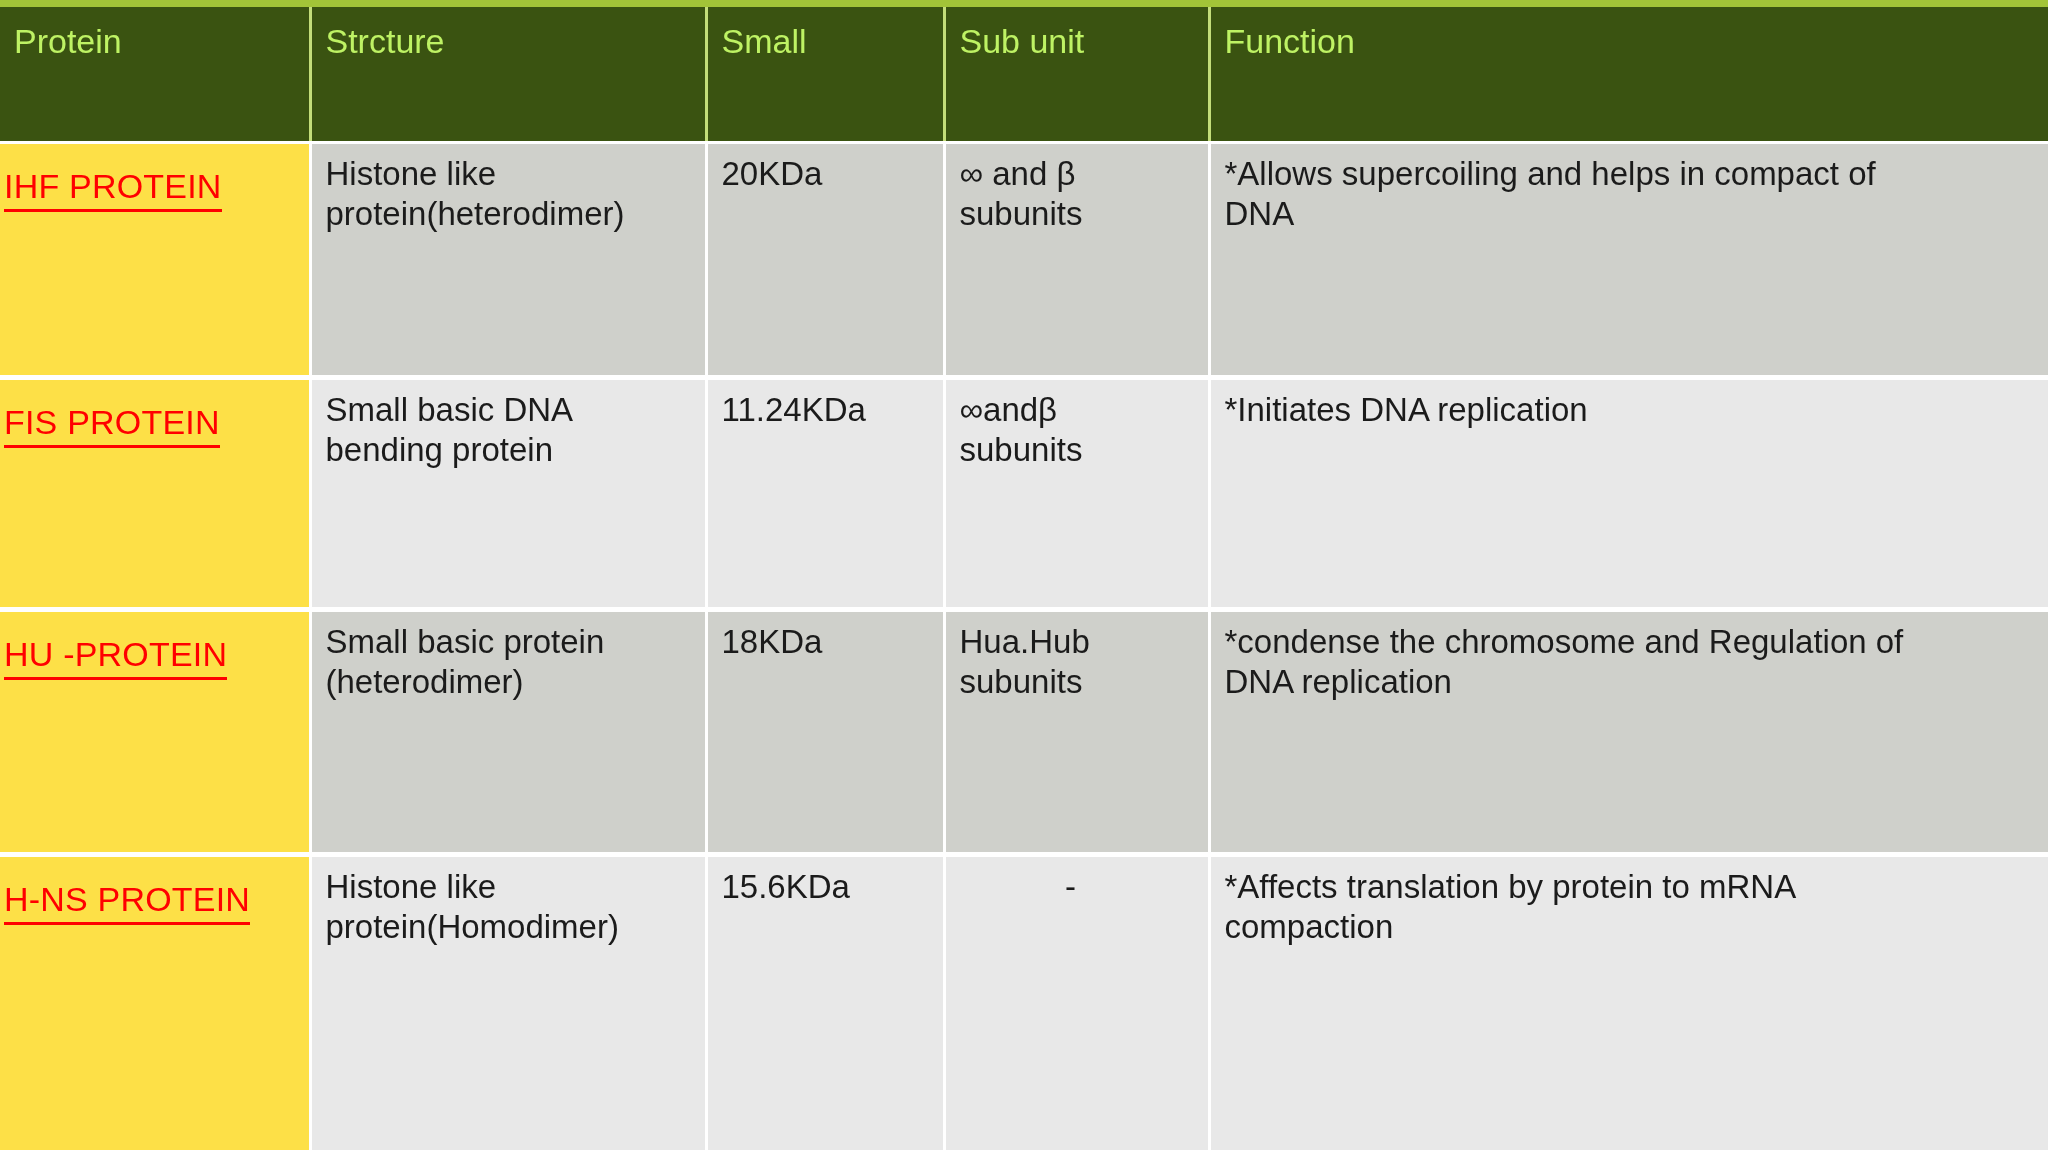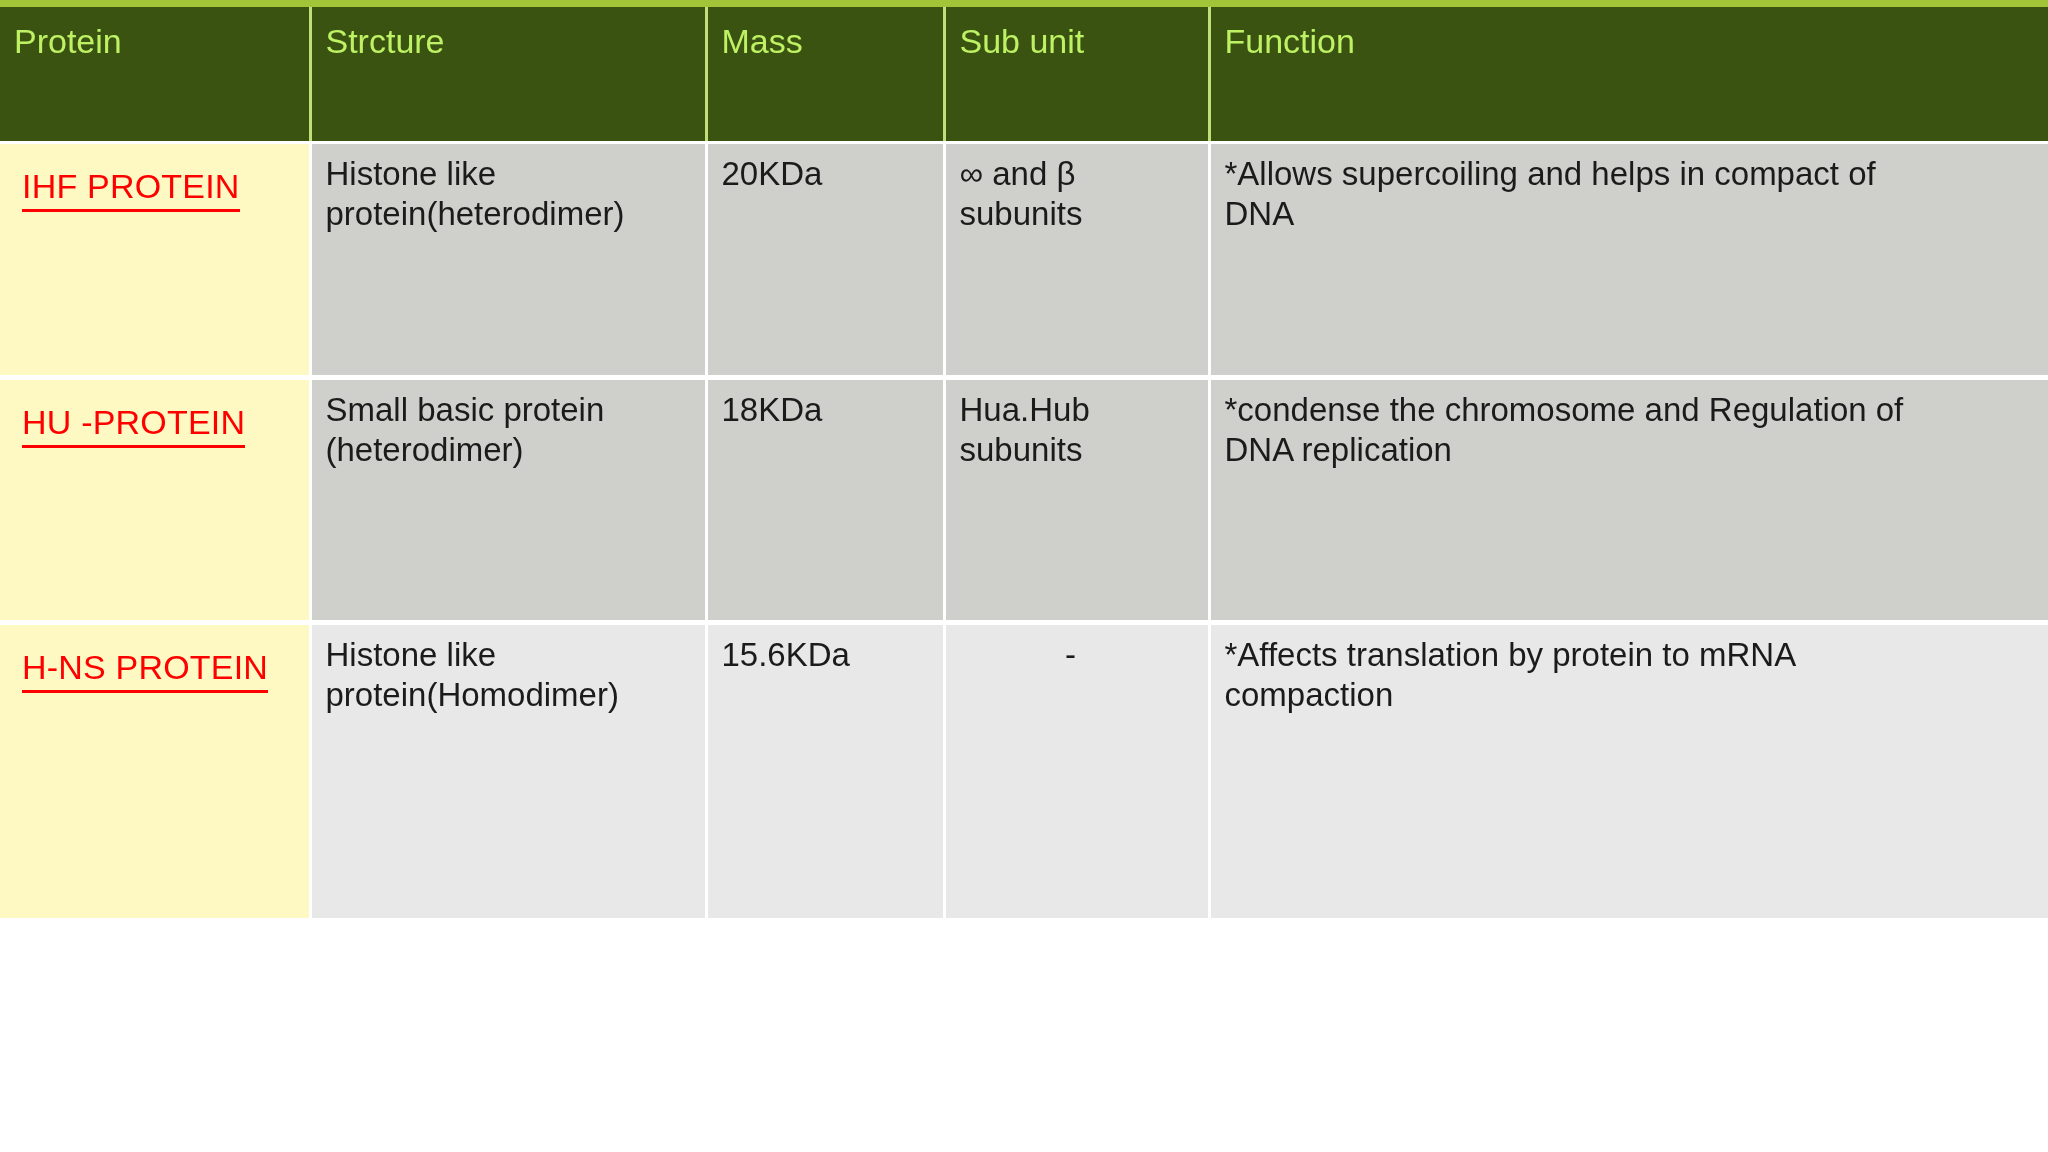--- a/index.html
+++ b/index.html
@@ -70,23 +70,23 @@
     color: #1b1b1b;
     font-weight: 400;
     padding: 10px 12px 0 14px;
     border-right: 3px solid #ffffff;
     border-bottom: 5px solid #ffffff;
   }
   tbody td.last { border-right: none; }
 
   
   td.protein-cell {
-    background: #fef9c3;
+    background: #fde047;
     padding-top: 22px;
-    padding-left: 22px;
+    padding-left: 4px;
   }
   .protein-name {
     display: inline-block;
     color: #ff0000;
     font-size: 34px;
     letter-spacing: 0.2px;
     border-bottom: 3px solid #ff0000;
     padding-bottom: 2px;
     white-space: nowrap;
   }
@@ -116,21 +116,21 @@
       <col class="c-structure">
       <col class="c-mass">
       <col class="c-subunit">
       <col class="c-function">
     </colgroup>
 
     <thead>
       <tr>
         <th>Protein</th>
         <th>Strcture</th>
-        <th>Mass</th>
+        <th>Small</th>
         <th>Sub unit</th>
         <th class="last">Function</th>
       </tr>
     </thead>
 
     <tbody>
 
       <tr class="r1 shade-dark">
         <td class="protein-cell">
           <span class="protein-name">IHF PROTEIN</span>
@@ -143,20 +143,38 @@
         <td class="data">
           <span class="cell-text">∞ and β</span>
           <span class="cell-text">subunits</span>
         </td>
         <td class="data last">
           <span class="cell-text">*Allows supercoiling and helps in compact of</span>
           <span class="cell-text">DNA</span>
         </td>
       </tr>
 
+      <tr class="r2 shade-light">
+        <td class="protein-cell">
+          <span class="protein-name">FIS PROTEIN</span>
+        </td>
+        <td class="data">
+          <span class="cell-text">Small basic DNA</span>
+          <span class="cell-text">bending protein</span>
+        </td>
+        <td class="data">11.24KDa</td>
+        <td class="data">
+          <span class="cell-text">∞andβ</span>
+          <span class="cell-text">subunits</span>
+        </td>
+        <td class="data last">
+          <span class="cell-text">*Initiates DNA replication</span>
+          <span class="cell-text"></span>
+        </td>
+      </tr>
 
       <tr class="r3 shade-dark">
         <td class="protein-cell">
           <span class="protein-name">HU -PROTEIN</span>
         </td>
         <td class="data">
           <span class="cell-text">Small basic protein</span>
           <span class="cell-text">(heterodimer)</span>
         </td>
         <td class="data">18KDa</td>

